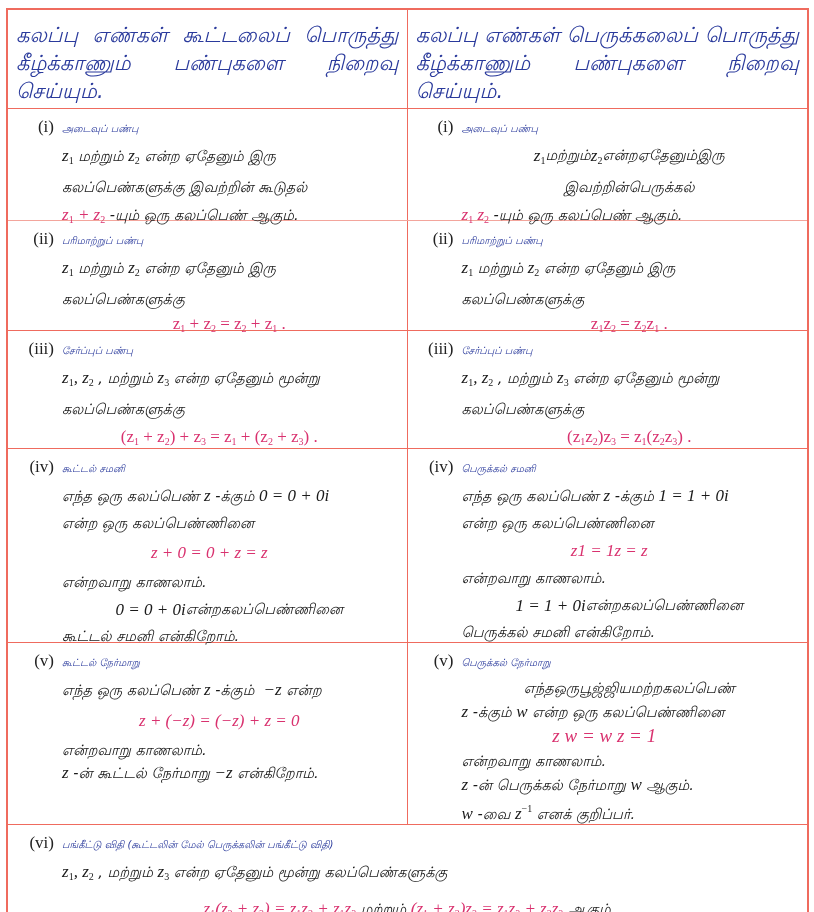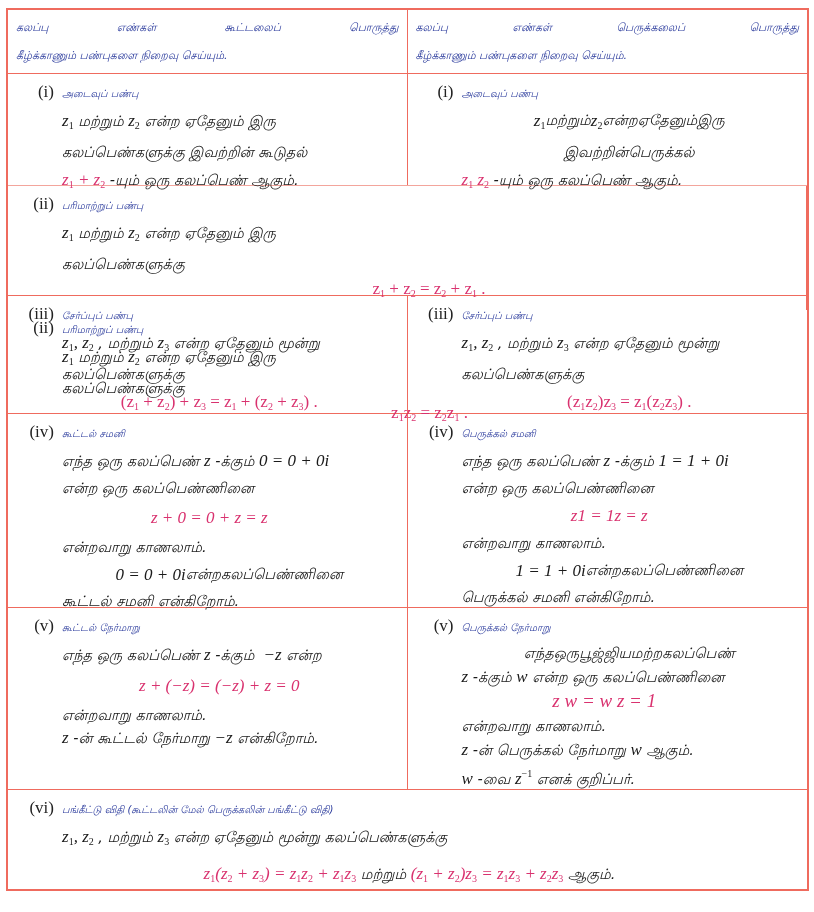--- a/index.html
+++ b/index.html
@@ -2,26 +2,26 @@
 <html><head>
 <meta charset="utf-8">
 <style>
   html, body { margin: 0; padding: 0; background: #ffffff; }
   body { width: 814px; height: 912px; overflow: hidden; position: relative;
          font-family: "DejaVu Sans", sans-serif; color: #1a1a1a; }
   .table { position: absolute; left: 6px; top: 8px; width: 803px;
            border: 2px solid #ef6b5e; box-sizing: border-box; }
   .row { display: flex; border-top: 1.5px solid #ef6b5e; box-sizing: border-box; }
   .row.first { border-top: none; }
-  .row.soft { border-top-color: #f3a59c; flex-direction: column; }
+  .row.soft { border-top-color: #f3a59c; }
   .cell { flex: 0 0 50%; box-sizing: border-box; position: relative; }
   .cell.left { border-right: 1.5px solid #ef6b5e; }
   .cell.full { flex: 0 0 100%; }
-  .head-text { color: #2a3a9c; font-style: italic; font-size: 11px; line-height: 28px;
-               padding: 4px 8px 3px 8px; text-align: justify; text-align-last: left; }
+  .head-text { color: #2a3a9c; font-style: italic; font-size: 21px; line-height: 28px;
+               padding: 11px 8px 3px 8px; text-align: justify; text-align-last: left; }
   .head-text .line1 { display: flex; justify-content: space-between; }
   .prop { padding: 4px 10px 5px 10px; font-size: 14.5px; line-height: 27px; }
   .prop-title { display: flex; align-items: baseline; }
   .numeral { font-family: "Liberation Serif", serif; font-size: 17px; color: #222;
              min-width: 36px; display: inline-block; text-align: right; padding-right: 8px; }
   .title { color: #2a3a9c; font-style: italic; font-size: 10px; }
   .body { padding-left: 44px; font-style: italic; }
   .body .l { white-space: nowrap; }
   .body .l.just { display: flex; justify-content: center; padding-right: 0; }
   .math { font-family: "Liberation Serif", serif; font-style: italic; font-size: 17px; }

